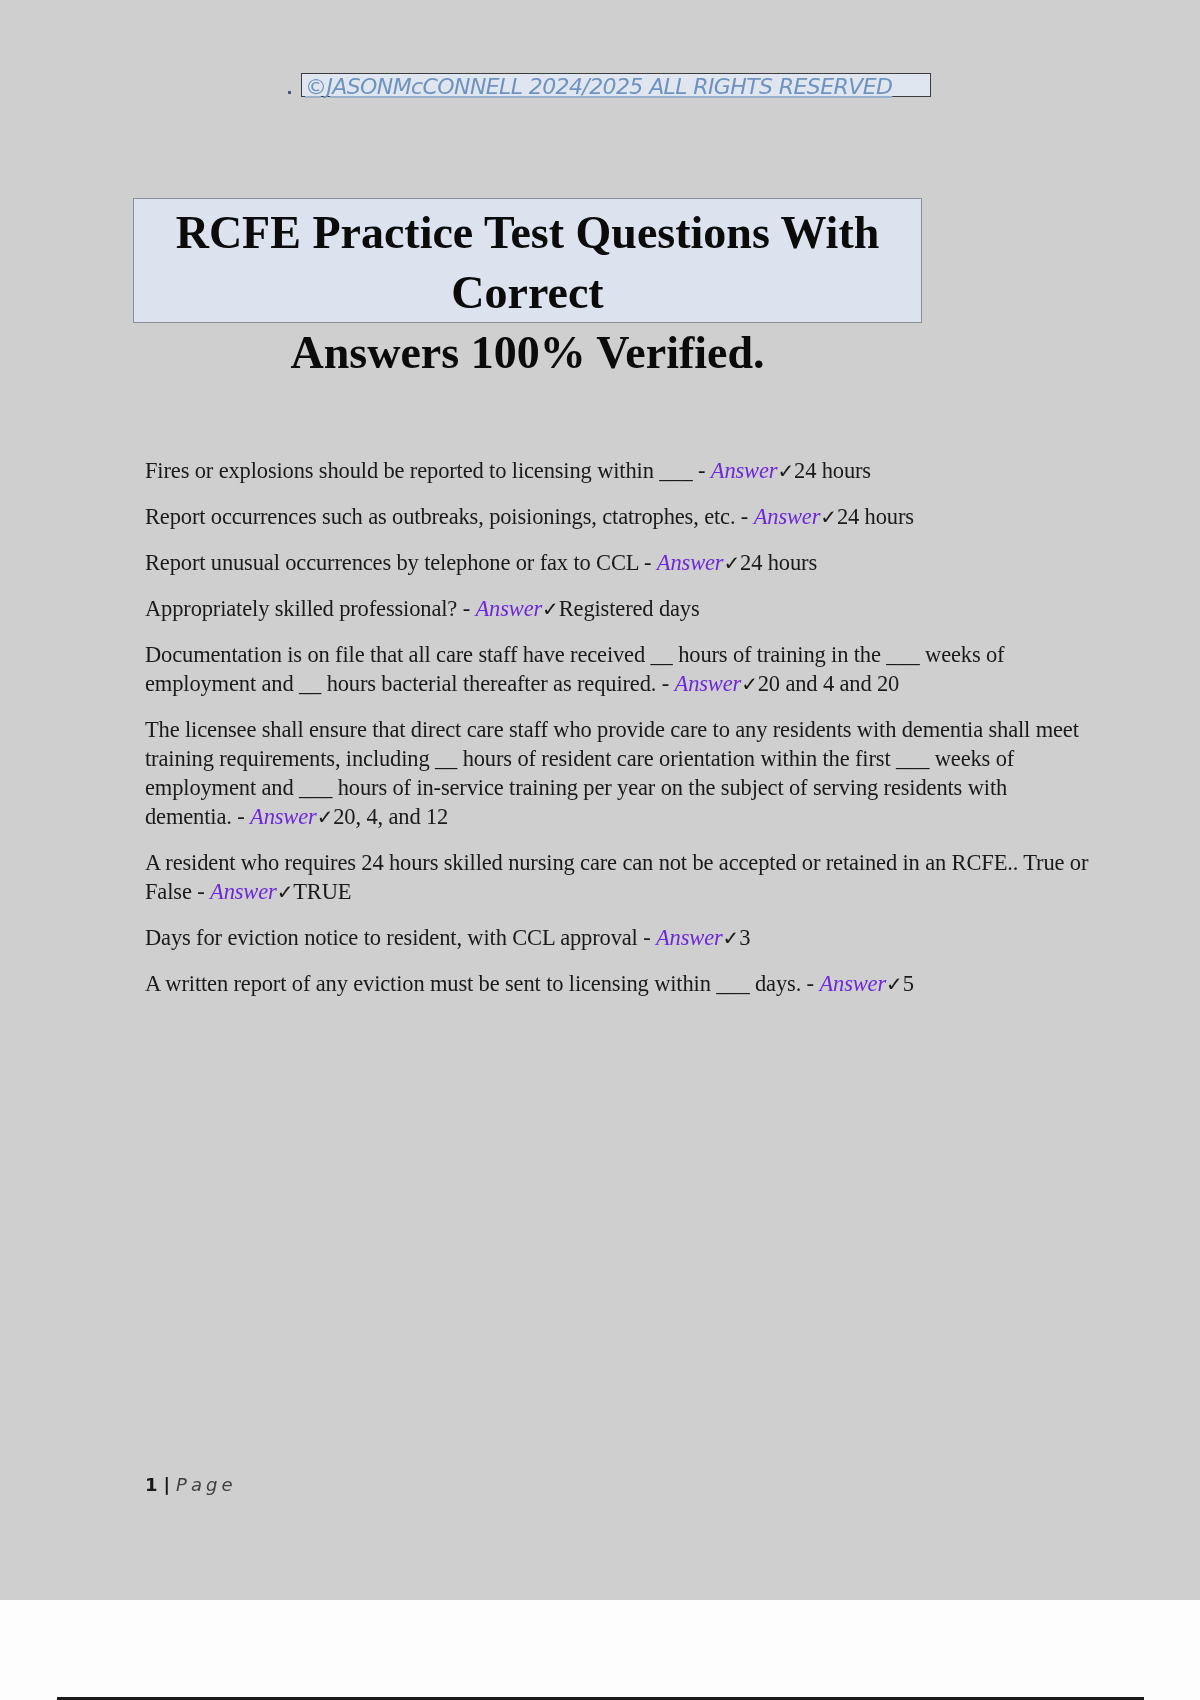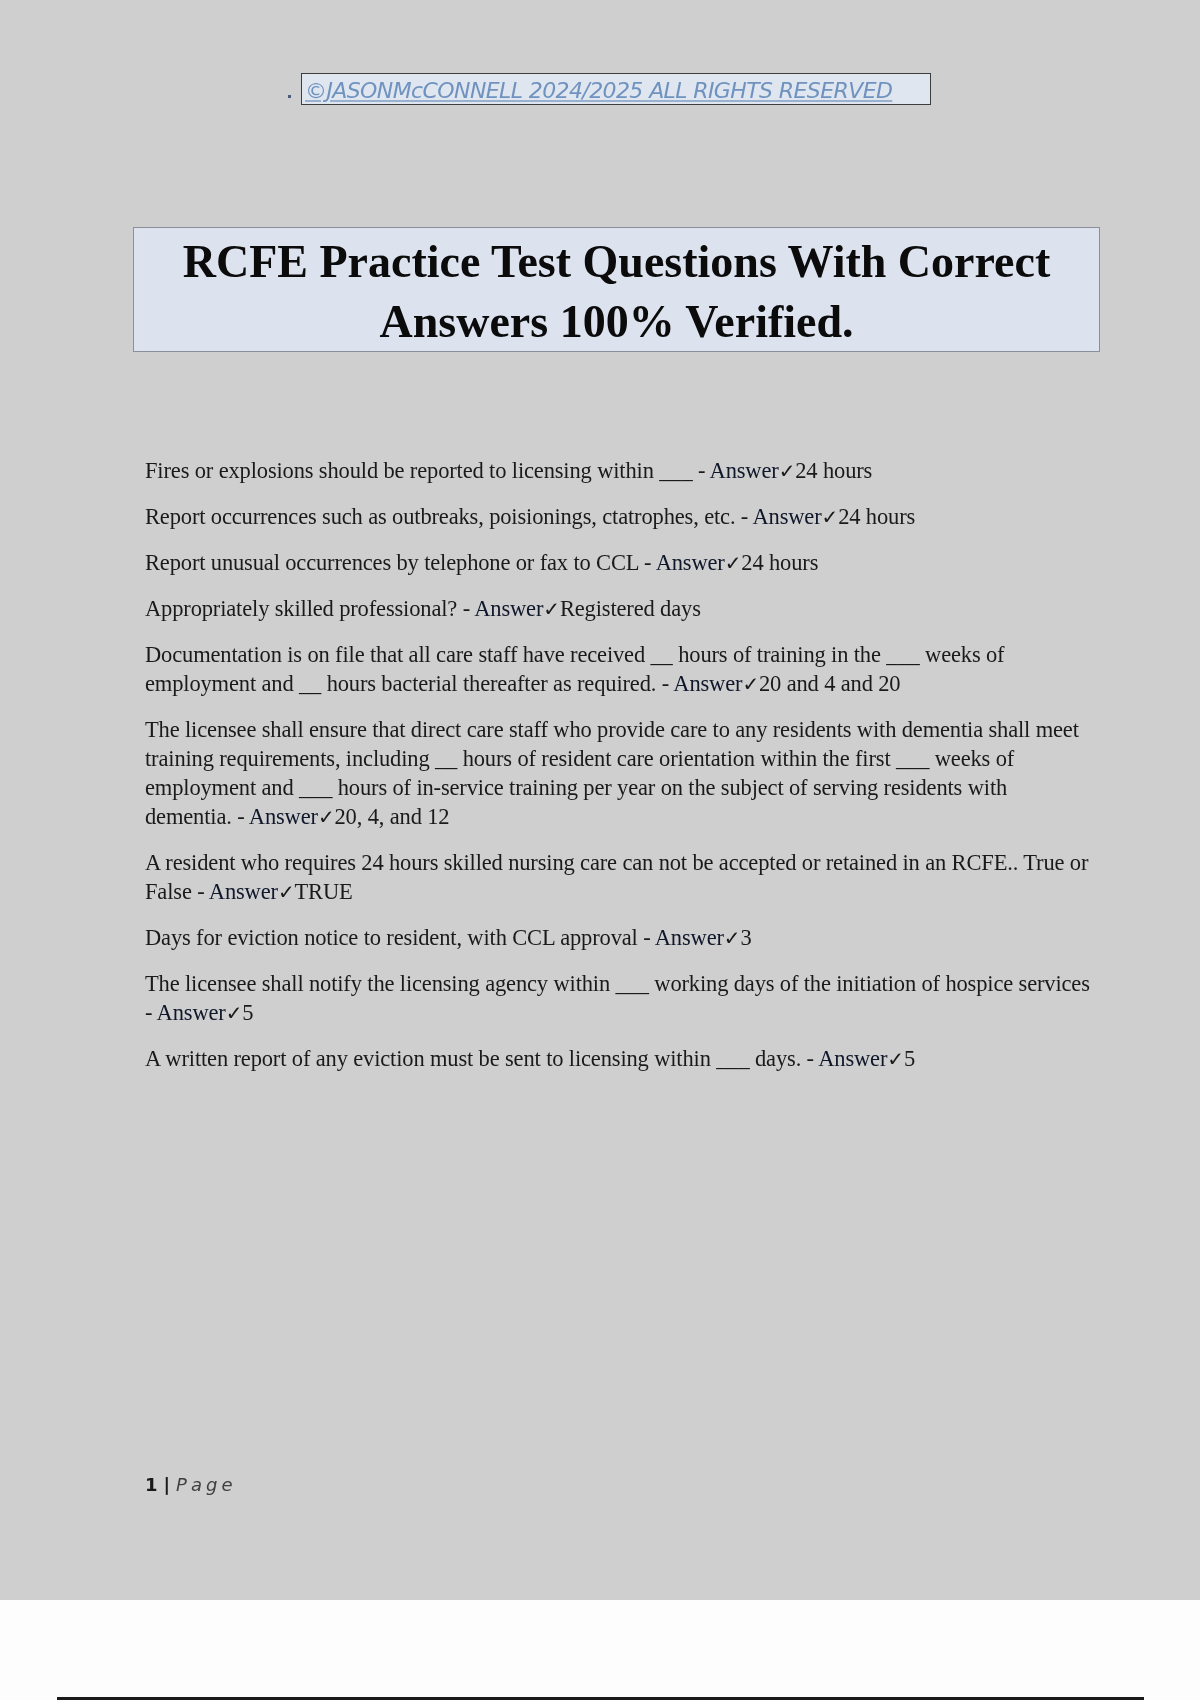--- a/index.html
+++ b/index.html
@@ -29,48 +29,47 @@
       width: 3px;
       height: 3px;
       background: #4a5a78;
       margin-right: 10px;
       margin-top: 14px;
     }
     .copyright-box {
       border: 1.5px solid #3d3d3d;
       background: #dfe6ef;
       padding: 4px 2px 1px 3px;
-      height: 32px;
+      height: 24px;
       display: flex;
       align-items: center;
       width: 630px;
       box-sizing: border-box;
     }
     .copyright-text {
       font-family: "DejaVu Sans", sans-serif;
       font-style: italic;
       font-size: 22px;
       color: #6f92bf;
       letter-spacing: -0.6px;
       white-space: nowrap;
       text-decoration: underline;
       text-decoration-color: #9ab0cf;
     }
     .title-box {
       position: absolute;
       left: 133px;
       top: 198px;
-      width: 967px;
+      width: 789px;
       height: 125px;
       box-sizing: border-box;
       border: 1.5px solid #8a8f98;
       background: #dce2ee;
       text-align: center;
       padding-top: 4px;
-      margin-top: 29px;
     }
     .title-text {
       font-family: "Liberation Serif", serif;
       font-weight: bold;
       font-size: 46px;
       line-height: 60px;
       color: #0b0b0b;
       margin: 0;
     }
     .qa-list {
@@ -81,21 +80,22 @@
     }
     .qa-item {
       font-family: "Liberation Serif", serif;
       font-size: 22.5px;
       line-height: 29px;
       color: #1a1a1a;
       margin: 0 0 16px 0;
       letter-spacing: -0.15px;
     }
     .qa-item .answer-label {
-      color: #0f172a;
+      color: #6d28d9;
+      font-style: italic;
     }
     .check-icon {
       font-family: "DejaVu Sans", sans-serif;
       font-size: 20px;
       font-weight: bold;
     }
     .page-footer {
       position: absolute;
       left: 145px;
       top: 1474px;
@@ -146,21 +146,20 @@
 
   <div class="qa-list">
     <p class="qa-item"><span>Fires or explosions should be reported to licensing within ___ - </span><span class="answer-label">Answer</span><span class="check-icon">✓</span><span>24 hours</span></p>
     <p class="qa-item"><span>Report occurrences such as outbreaks, poisionings, ctatrophes, etc. - </span><span class="answer-label">Answer</span><span class="check-icon">✓</span><span>24 hours</span></p>
     <p class="qa-item"><span>Report unusual occurrences by telephone or fax to CCL - </span><span class="answer-label">Answer</span><span class="check-icon">✓</span><span>24 hours</span></p>
     <p class="qa-item"><span>Appropriately skilled professional? - </span><span class="answer-label">Answer</span><span class="check-icon">✓</span><span>Registered days</span></p>
     <p class="qa-item"><span>Documentation is on file that all care staff have received __ hours of training in the ___ weeks of employment and __ hours bacterial thereafter as required. - </span><span class="answer-label">Answer</span><span class="check-icon">✓</span><span>20 and 4 and 20</span></p>
     <p class="qa-item"><span>The licensee shall ensure that direct care staff who provide care to any residents with dementia shall meet training requirements, including __ hours of resident care orientation within the first ___ weeks of employment and ___ hours of in-service training per year on the subject of serving residents with dementia. - </span><span class="answer-label">Answer</span><span class="check-icon">✓</span><span>20, 4, and 12</span></p>
     <p class="qa-item"><span>A resident who requires 24 hours skilled nursing care can not be accepted or retained in an RCFE.. True or False - </span><span class="answer-label">Answer</span><span class="check-icon">✓</span><span>TRUE</span></p>
     <p class="qa-item"><span>Days for eviction notice to resident, with CCL approval - </span><span class="answer-label">Answer</span><span class="check-icon">✓</span><span>3</span></p>
-    <p class="qa-item"><span>The licensee shall notify the licensing agency within ___ working days of the initiation of hospice services - </span><span class="answer-label">Answer</span><span class="check-icon">✓</span><span>5</span></p>
     <p class="qa-item"><span>A written report of any eviction must be sent to licensing within ___ days. - </span><span class="answer-label">Answer</span><span class="check-icon">✓</span><span>5</span></p>
   </div>
 
   <div class="page-footer">
     <span class="page-num">1</span>
     <span class="page-sep">|</span>
     <span class="page-word">Page</span>
   </div>
 </div>
 

